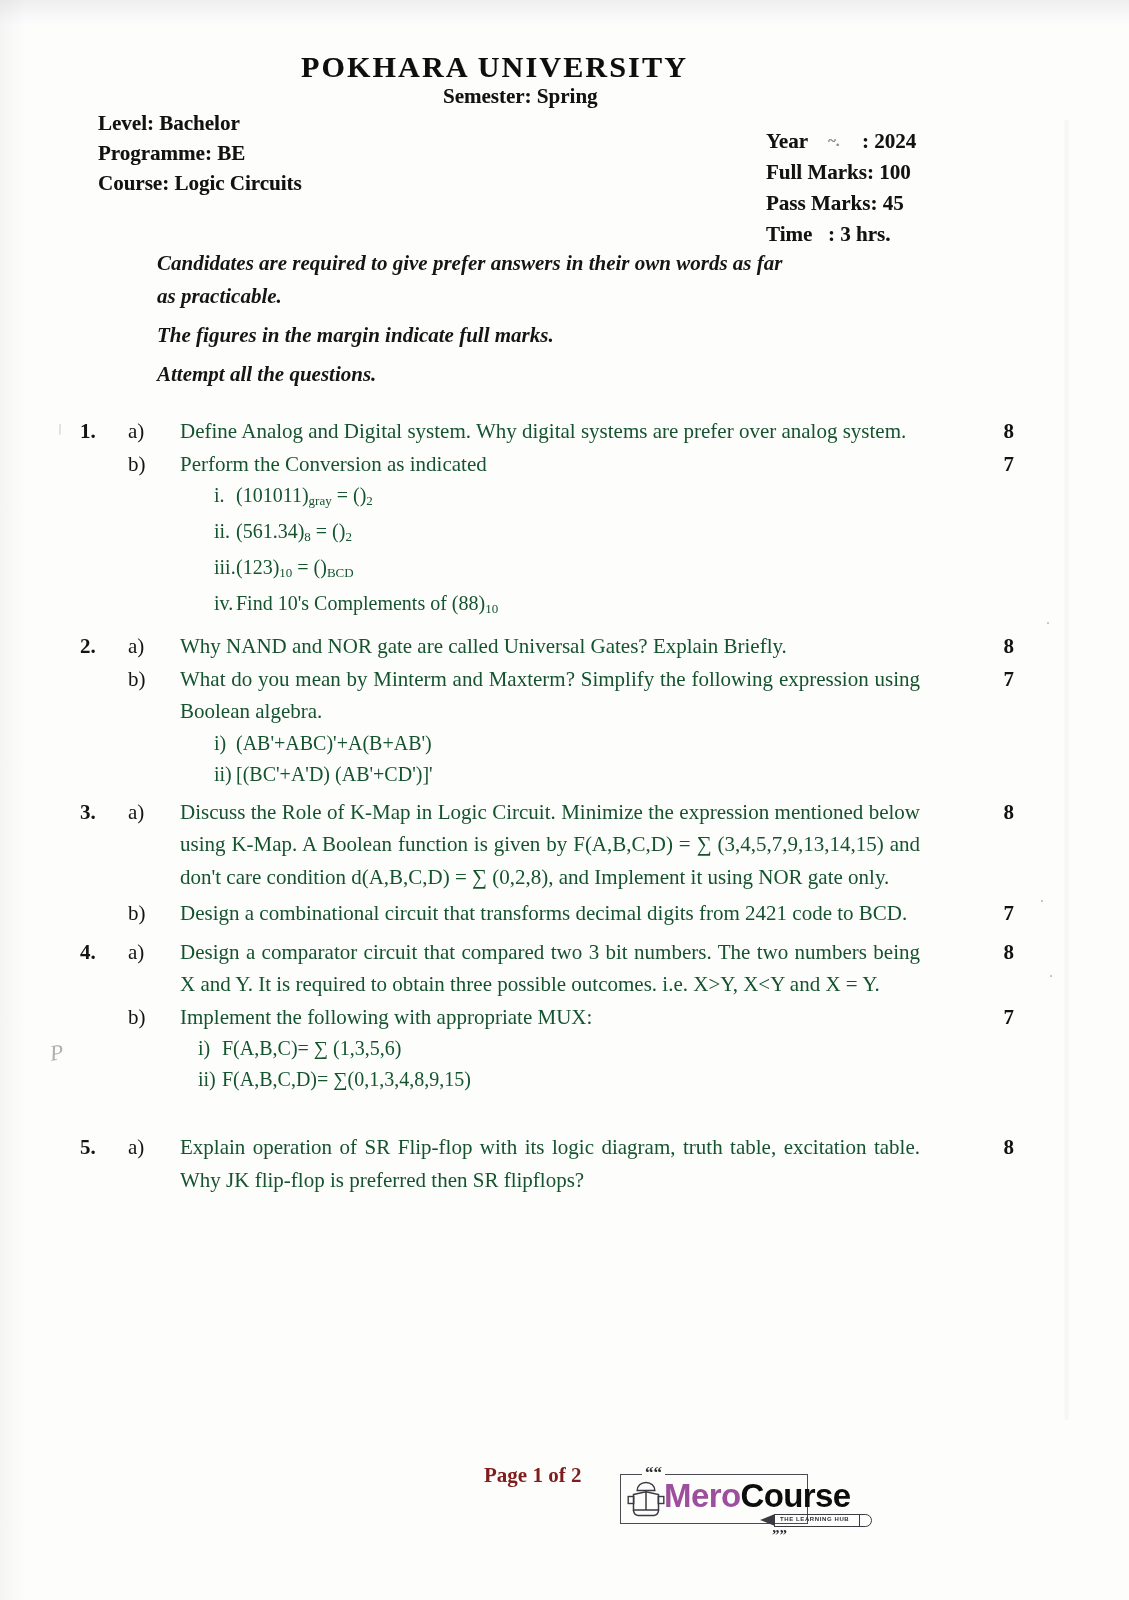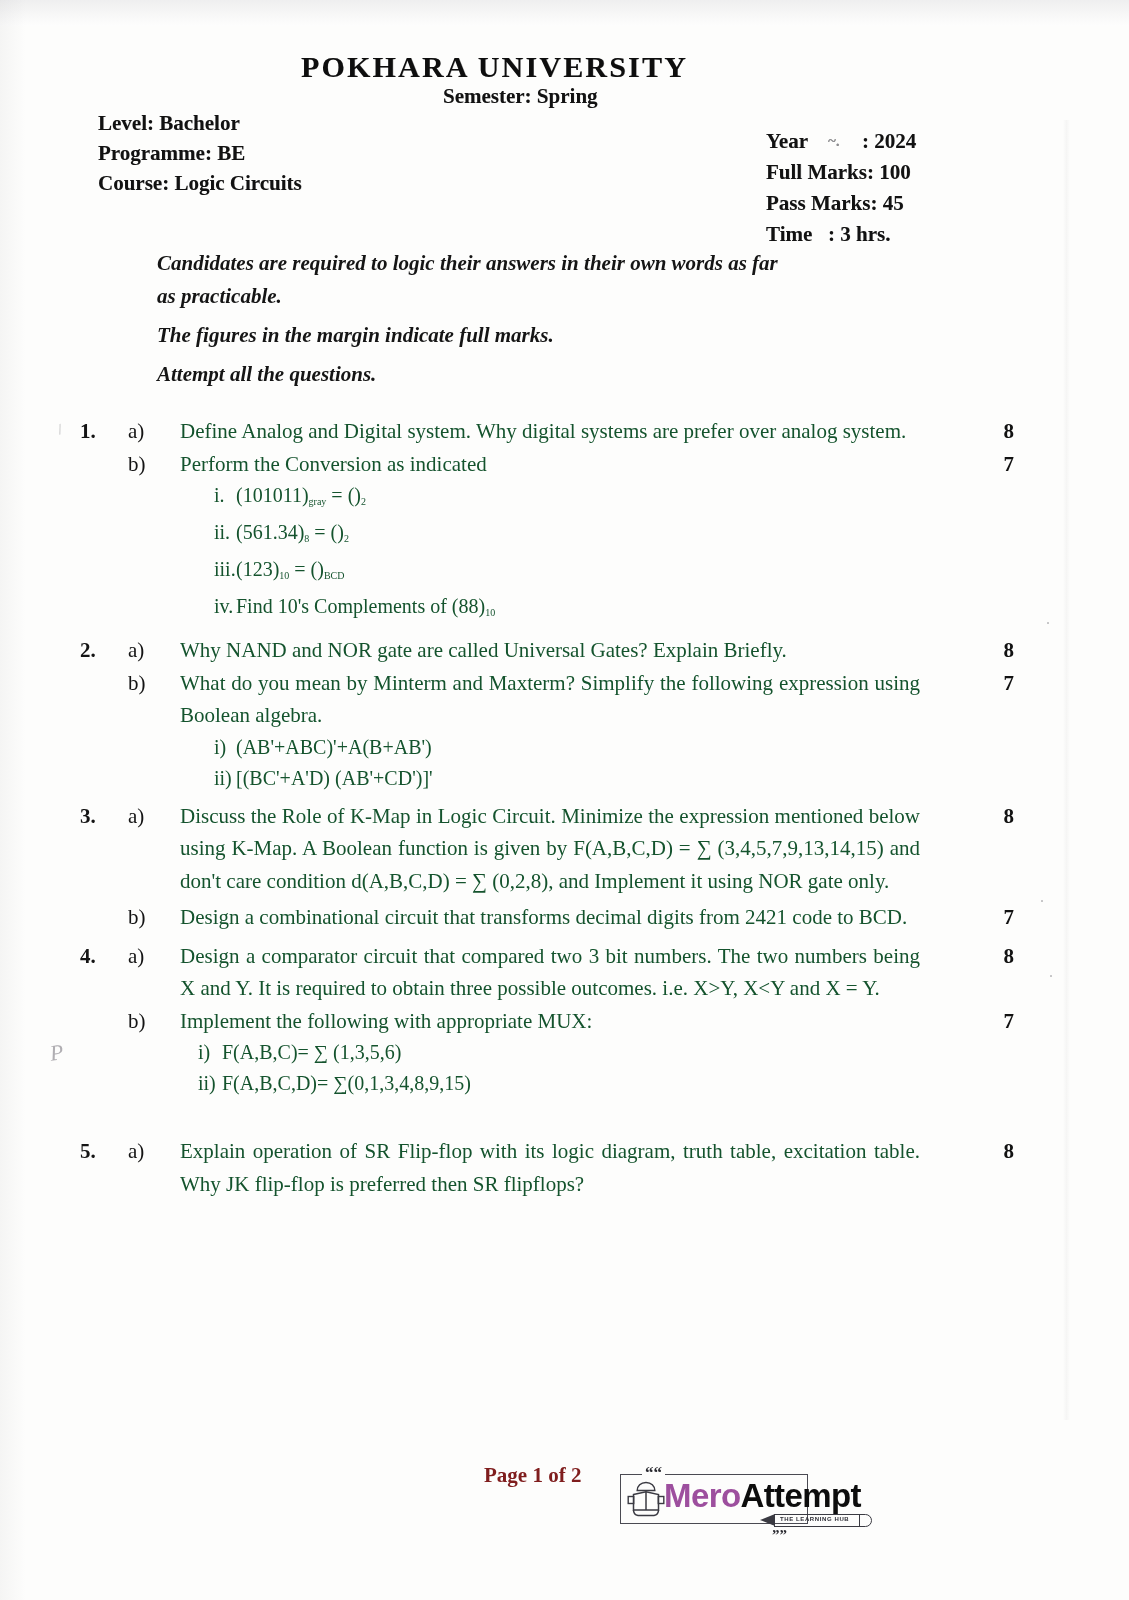--- a/index.html
+++ b/index.html
@@ -175,21 +175,21 @@
     line-height: 31px;
   }
   .subitems .rn {
     flex: 0 0 56px;
     padding-left: 34px;
     box-sizing: border-box;
   }
   .subitems .expr { flex: 1; }
   .subitems.tight .rn { flex: 0 0 42px; padding-left: 18px; }
   sub {
-    font-size: 10px;
+    font-size: 13px;
     vertical-align: -3px;
     letter-spacing: 0;
   }
 
   
   .page-num {
     position: absolute;
     top: 1463px; left: 484px;
     font-size: 21px;
     font-weight: bold;
@@ -314,21 +314,21 @@
     </div>
     <div class="row">Full Marks: 100</div>
     <div class="row">Pass Marks: 45</div>
     <div class="row">
       <span class="lab tm-lab">Time</span><span>: 3 hrs.</span>
     </div>
   </div>
 
   <div class="instructions">
     <div class="ins-block">
-      <span class="ln">Candidates are required to logic their answers in their own words as far</span>
+      <span class="ln">Candidates are required to give prefer answers in their own words as far</span>
       <span class="ln">as practicable.</span>
     </div>
     <div class="ins-block">The figures in the margin indicate full marks.</div>
     <div class="ins-block">Attempt all the questions.</div>
   </div>
 
   <div class="qlist">
 
     <div class="qgroup" style="margin-bottom:6px;">
       <div class="qrow">
@@ -454,21 +454,21 @@
 
     <svg class="logo-reader" viewBox="0 0 40 40">
       <path d="M20 4.5 C14.8 4.5 11.2 8 11.2 12.6 L28.8 12.6 C28.8 8 25.2 4.5 20 4.5 Z" fill="none" stroke="#3a3a42" stroke-width="1.5"></path>
       <path d="M7.5 16.5 L20 13.8 L32.5 16.5 L32.5 32 L7.5 32 Z" fill="none" stroke="#3a3a42" stroke-width="1.5"></path>
       <line x1="20" y1="13.8" x2="20" y2="32" stroke="#3a3a42" stroke-width="1.5"></line>
       <path d="M7.5 32 C7.5 35 9 37 12 37.5 L28 37.5 C31 37 32.5 35 32.5 32" fill="none" stroke="#3a3a42" stroke-width="1.5"></path>
       <rect x="2.2" y="18.5" width="5.5" height="7" fill="none" stroke="#3a3a42" stroke-width="1.4"></rect>
       <rect x="32.3" y="18.5" width="5.5" height="7" fill="none" stroke="#3a3a42" stroke-width="1.4"></rect>
     </svg>
 
-    <div class="logo-text"><span class="mero">Mero</span><span class="enotes">Attempt</span></div>
+    <div class="logo-text"><span class="mero">Mero</span><span class="enotes">Course</span></div>
 
     <div class="pen">
       <div class="pen-tip"></div>
       <div class="pen-body"></div>
       <div class="pen-cap"></div>
       <div class="pen-label">THE LEARNING HUB</div>
     </div>
   </div>
 
 </div>

